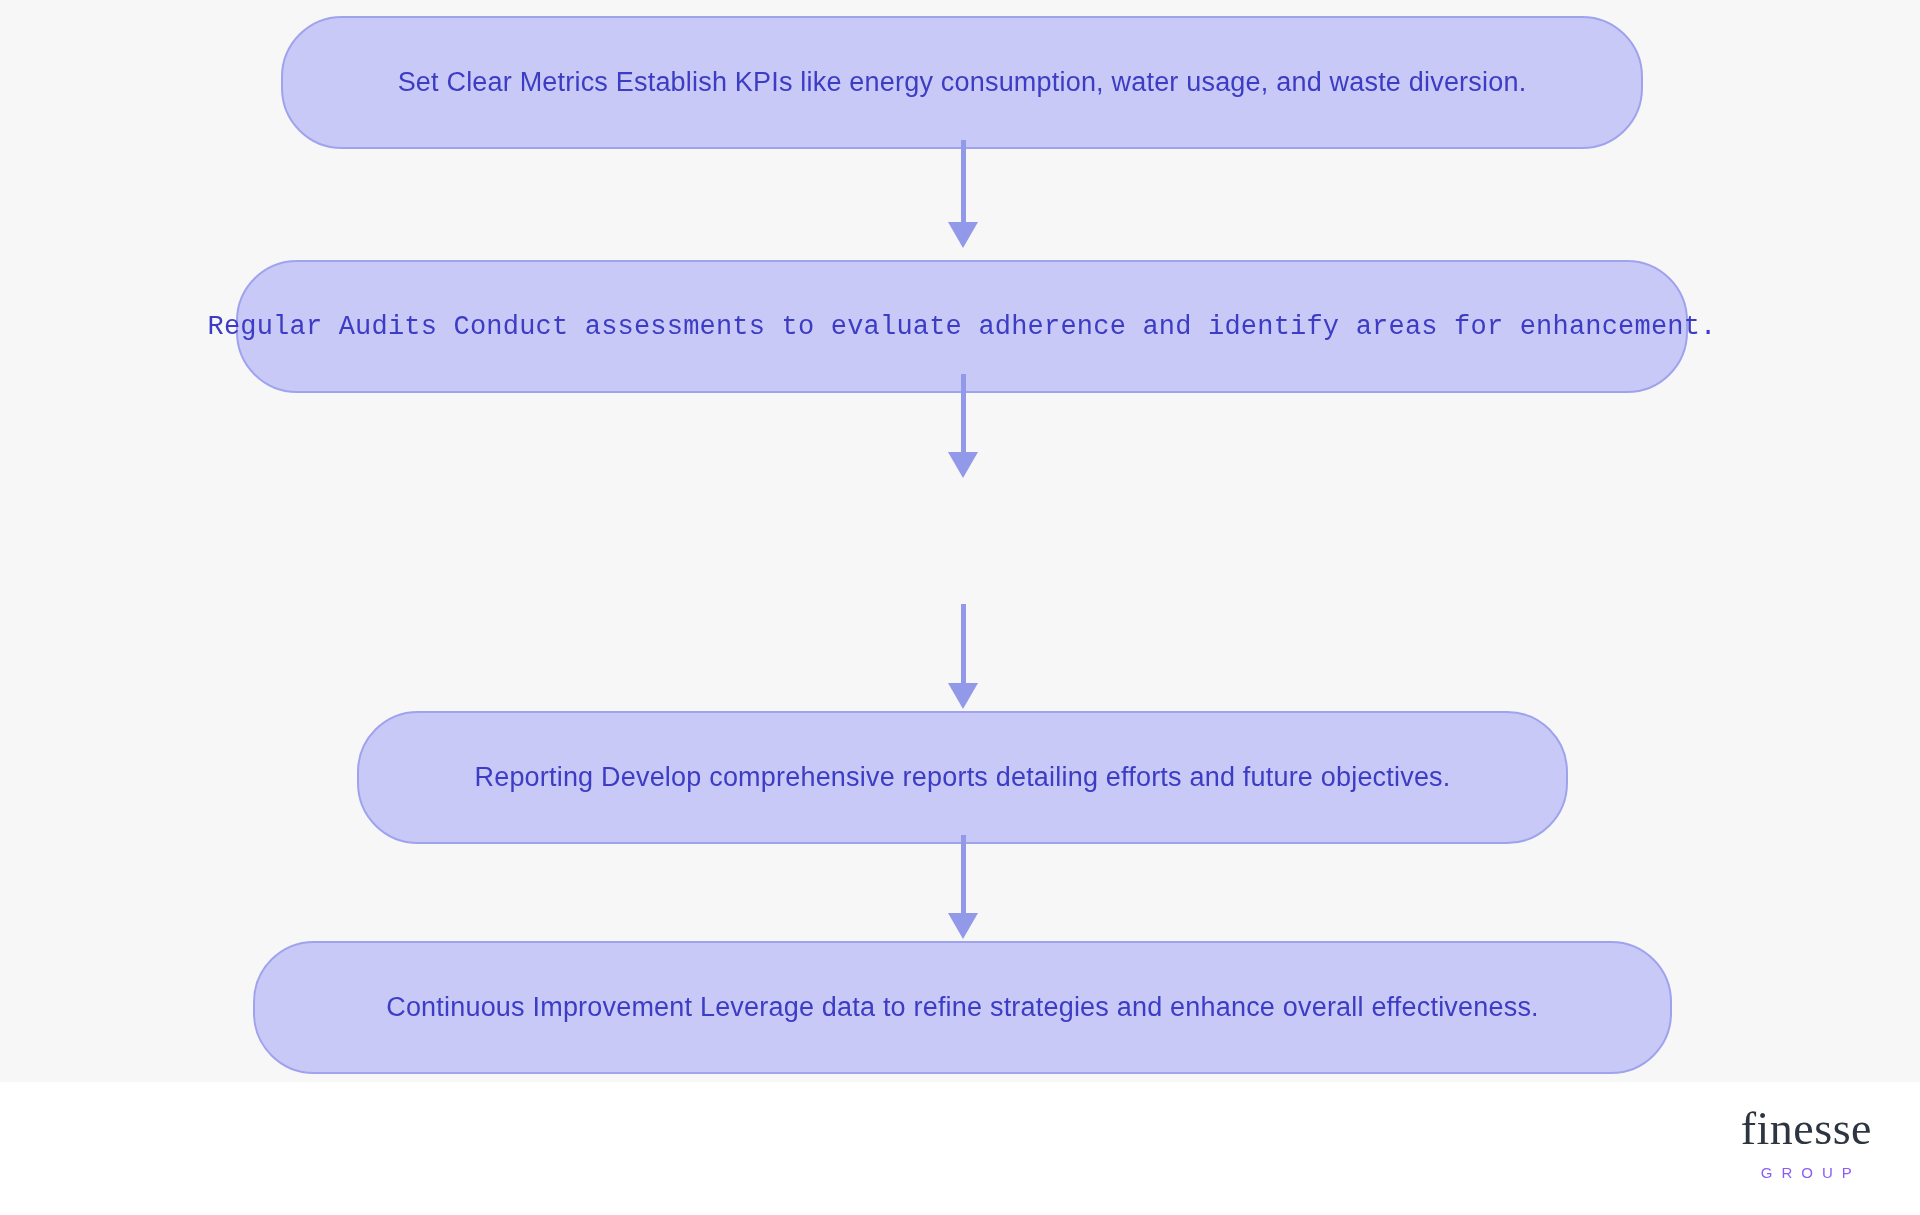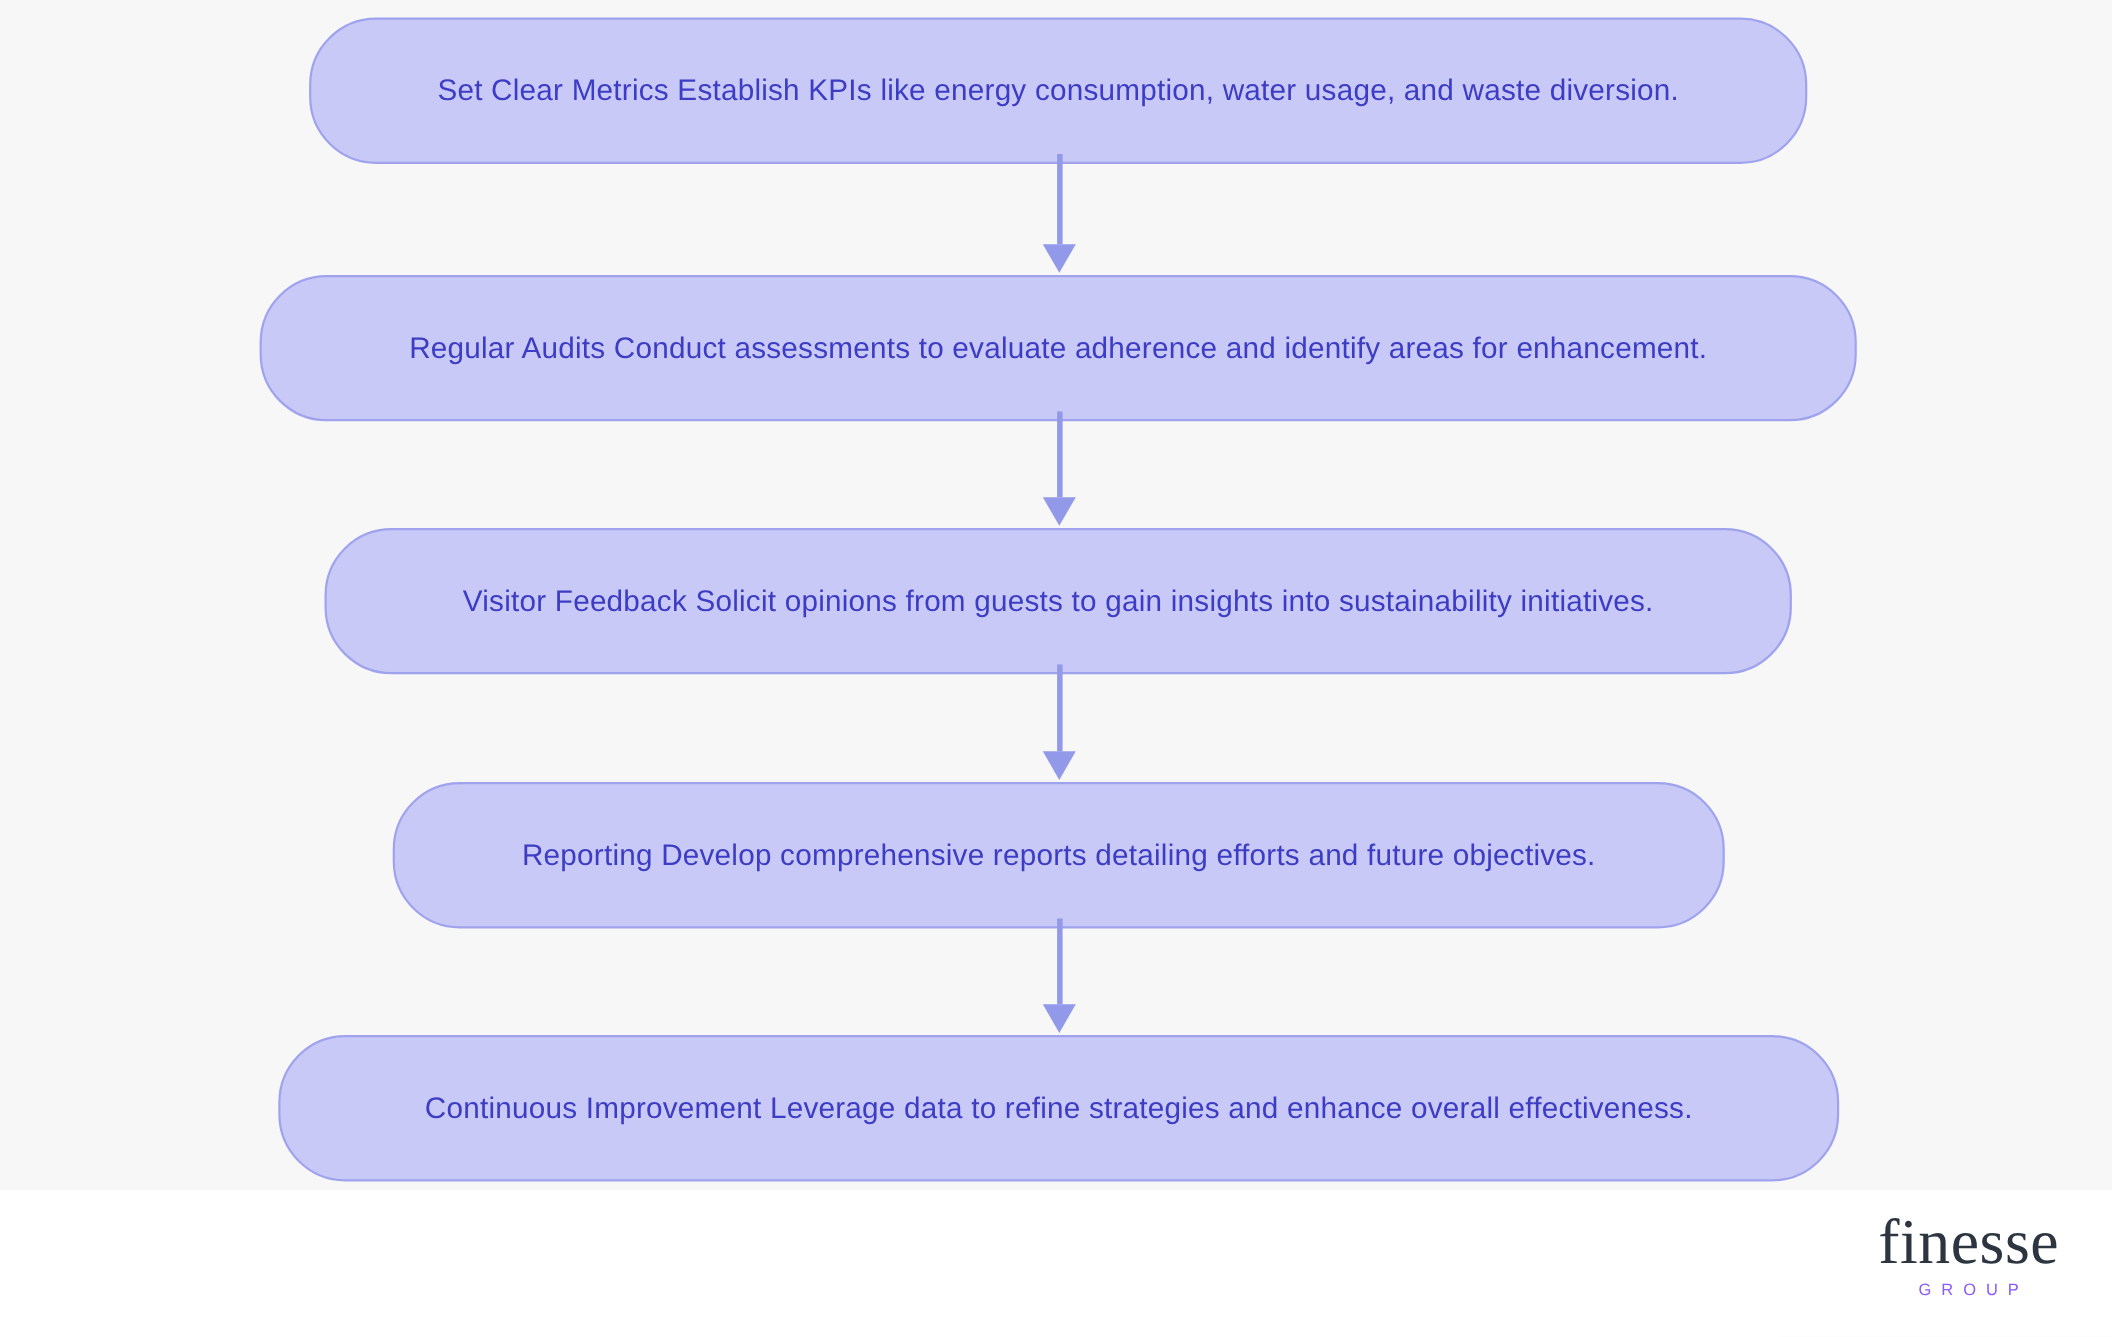--- a/index.html
+++ b/index.html
@@ -27,21 +27,21 @@
     border: 2px solid #9fa3ee;
     display: flex;
     align-items: center;
     justify-content: center;
     white-space: nowrap;
     font-size: 27px;
     color: #3c3cc4;
     letter-spacing: 0.2px;
   }
   .node-1 { top: 16px;  left: 281px; width: 1362px; }
-  .node-2 { top: 250px; left: 236px; width: 1452px; }
+  .node-2 { top: 260px; left: 236px; width: 1452px; font-family: Liberation Mono, monospace; }
   .node-3 { top: 480px; left: 295px; width: 1334px; }
   .node-4 { top: 711px; left: 357px; width: 1211px; }
   .node-5 { top: 941px; left: 253px; width: 1419px; }
 
   .flow-arrow {
     position: absolute;
     left: 948px;
     width: 30px;
     display: flex;
     flex-direction: column;
@@ -71,21 +71,21 @@
     background: #ffffff;
   }
   .logo {
     position: absolute;
     right: 48px;
     top: 18px;
     text-align: center;
   }
   .logo-word {
     font-family: "Liberation Serif", serif;
-    font-size: 58px;
+    font-size: 46px;
     line-height: 58px;
     font-weight: 400;
     color: #2d3640;
     letter-spacing: 0.5px;
   }
   .logo-sub {
     margin-top: 6px;
     font-family: "Liberation Sans", sans-serif;
     font-size: 15px;
     letter-spacing: 9px;
@@ -111,23 +111,20 @@
 
     <div class="flow-node node-2">
       <span>Regular Audits Conduct assessments to evaluate adherence and identify areas for enhancement.</span>
     </div>
 
     <div class="flow-arrow arrow-2">
       <div class="arrow-line"></div>
       <div class="arrow-head"></div>
     </div>
 
-    <div class="flow-node node-3">
-      <span>Visitor Feedback Solicit opinions from guests to gain insights into sustainability initiatives.</span>
-    </div>
 
     <div class="flow-arrow arrow-3">
       <div class="arrow-line"></div>
       <div class="arrow-head"></div>
     </div>
 
     <div class="flow-node node-4">
       <span>Reporting Develop comprehensive reports detailing efforts and future objectives.</span>
     </div>
 

